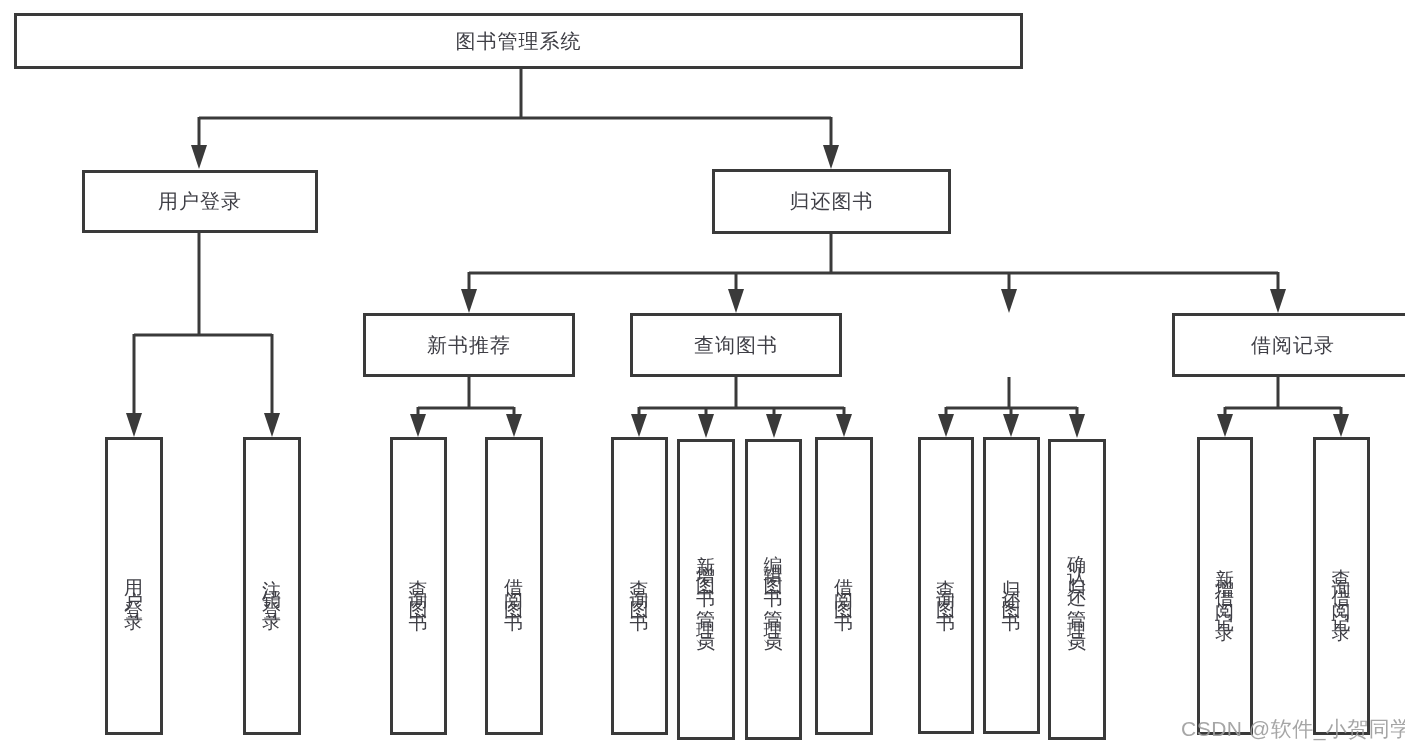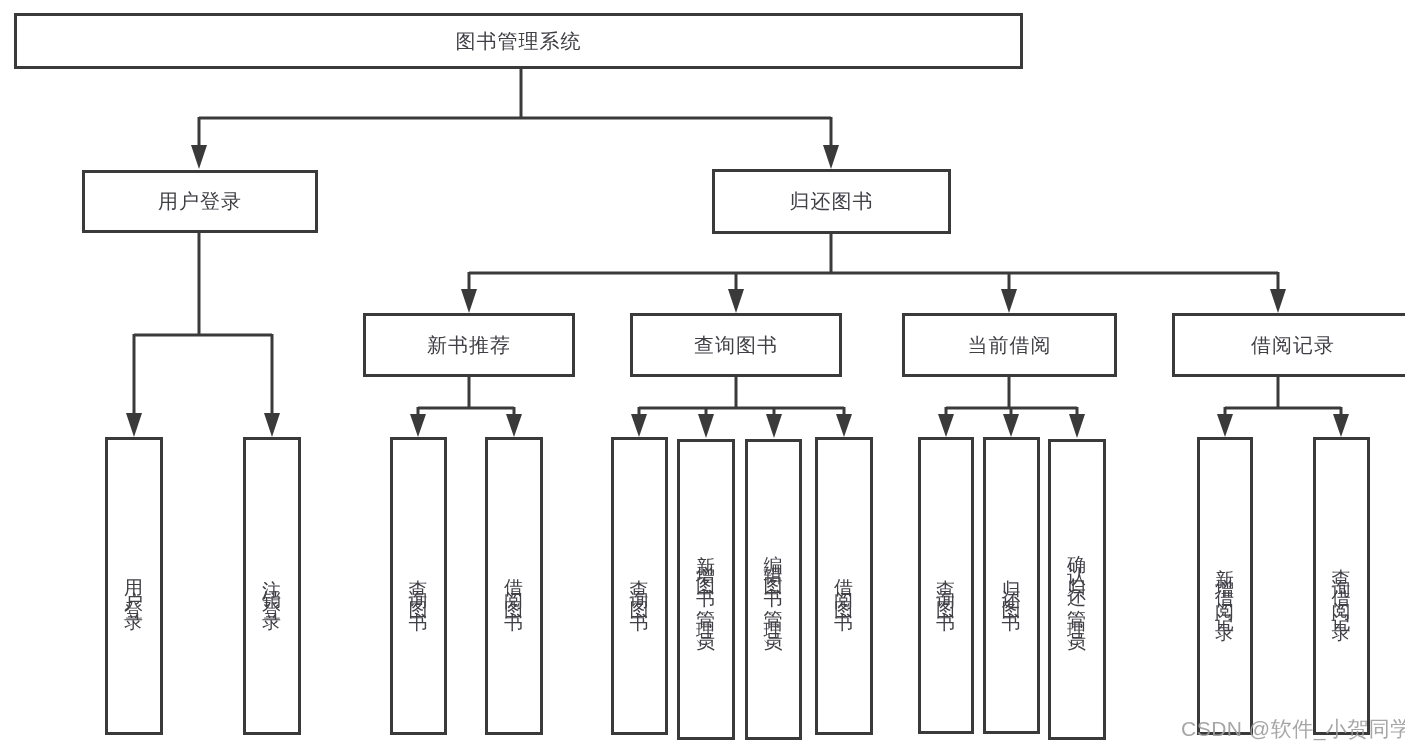--- a/index.html
+++ b/index.html
@@ -127,23 +127,20 @@
   <div class="node hnode" style="left:712px;top:169px;width:239px;height:65px;">
     <span>归还图书</span>
   </div>
 
   <div class="node hnode" style="left:363px;top:313px;width:212px;height:64px;align-items:center;">
     <span>新书推荐</span>
   </div>
   <div class="node hnode" style="left:630px;top:313px;width:212px;height:64px;">
     <span>查询图书</span>
   </div>
-  <div class="node hnode" style="left:902px;top:313px;width:215px;height:64px;">
-    <span>当前借阅</span>
-  </div>
   <div class="node hnode" style="left:1172px;top:313px;width:242px;height:64px;">
     <span>借阅记录</span>
   </div>
 
   <div class="node vnode" style="left:105px;top:437px;width:58px;height:298px;">
     <span class="vtext">用户登录</span>
   </div>
   <div class="node vnode" style="left:243px;top:437px;width:58px;height:298px;">
     <span class="vtext">注销登录</span>
   </div>

